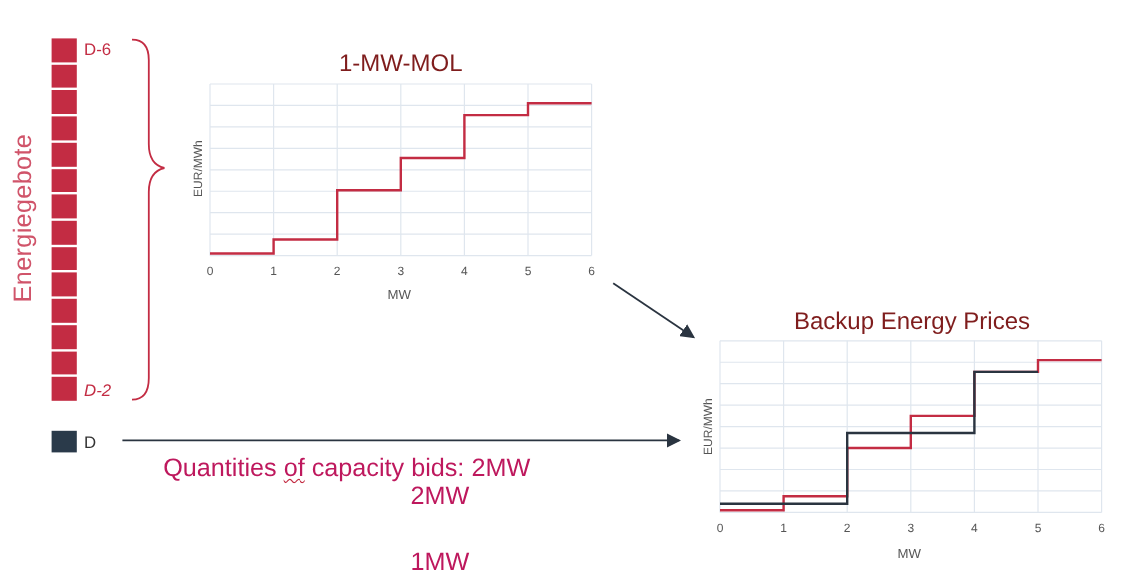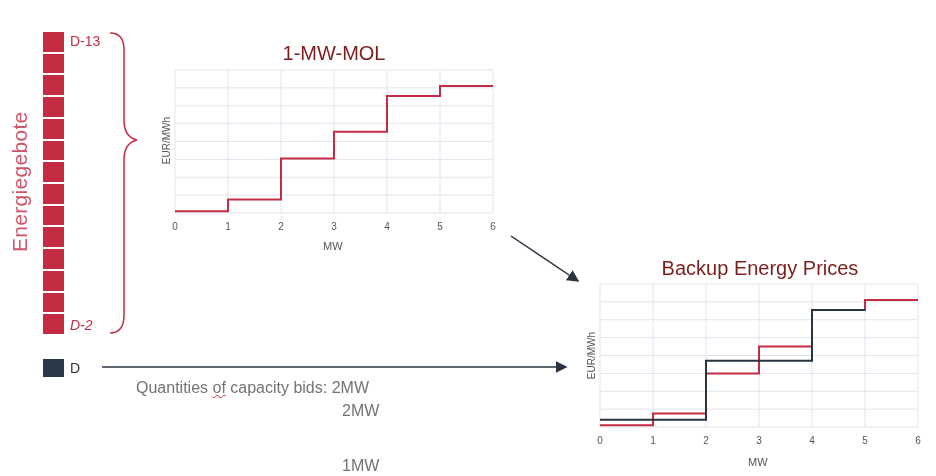--- a/index.html
+++ b/index.html
@@ -5,21 +5,21 @@
   html,body{margin:0;padding:0;background:#fff;}
   body{width:936px;height:476px;position:relative;overflow:hidden;font-family:"Liberation Sans",sans-serif;}
   .abs{position:absolute;}
   .sq{position:absolute;left:43px;width:21px;background:#c32c43;}
   .lbl-red{color:#c32c43;font-size:14px;}
   .vert-title{position:absolute;left:-50px;top:170px;width:140px;text-align:center;transform:rotate(-90deg);color:#d0546a;font-size:21px;letter-spacing:0.3px;}
   .chart-title{position:absolute;font-size:20px;color:#7f1d1d;text-align:center;}
   .axis-tick{position:absolute;font-size:10px;color:#555;width:20px;text-align:center;}
   .axis-lbl{position:absolute;font-size:11px;color:#555;}
   .ylbl{position:absolute;font-size:10px;color:#555;transform:rotate(-90deg);transform-origin:center;width:70px;text-align:center;}
-  .qty{position:absolute;font-size:16px;color:#737373;}
+  .qty{position:absolute;font-size:21px;color:#be185d;}
   .underline-wavy{text-decoration:underline wavy #c32c43;text-decoration-thickness:1px;}
   svg{position:absolute;left:0;top:0;}
 </style>
 </head>
 <body>
 
 <div id="stack">
     <div class="sq" style="top: 32px; height: 19.7143px; background: rgb(195, 44, 67);"></div>
     <div class="sq" style="top: 53.7143px; height: 19.7143px; background: rgb(195, 44, 67);"></div>
     <div class="sq" style="top: 75.4286px; height: 19.7143px; background: rgb(195, 44, 67);"></div>
@@ -29,21 +29,21 @@
     <div class="sq" style="top: 162.286px; height: 19.7143px; background: rgb(195, 44, 67);"></div>
     <div class="sq" style="top: 184px; height: 19.7143px; background: rgb(195, 44, 67);"></div>
     <div class="sq" style="top: 205.714px; height: 19.7143px; background: rgb(195, 44, 67);"></div>
     <div class="sq" style="top: 227.429px; height: 19.7143px; background: rgb(195, 44, 67);"></div>
     <div class="sq" style="top: 249.143px; height: 19.7143px; background: rgb(195, 44, 67);"></div>
     <div class="sq" style="top: 270.857px; height: 19.7143px; background: rgb(195, 44, 67);"></div>
     <div class="sq" style="top: 292.571px; height: 19.7143px; background: rgb(195, 44, 67);"></div>
     <div class="sq" style="top: 314.286px; height: 19.7143px; background: rgb(195, 44, 67);"></div>
   </div>
 <div class="vert-title">Energiegebote</div>
-<div class="abs lbl-red" style="left:70px;top:33px;">D-13</div>
+<div class="abs lbl-red" style="left:70px;top:33px;">D-6</div>
 <div class="abs lbl-red" style="left:70px;top:317px;font-style:italic;">D-2</div>
 
 <svg width="936" height="476">
 
   <path d="M110,33 Q124,33 124,50 L124,120 Q124,137 137,140 Q124,143 124,160 L124,315 Q124,333 110,333" fill="none" stroke="#c32c43" stroke-width="1.5"></path>
 
   <rect x="43" y="359" width="21" height="18" fill="#2a3a4a"></rect>
 
   <defs>
     <marker id="ah" markerWidth="8" markerHeight="8" refX="7" refY="4" orient="auto">

